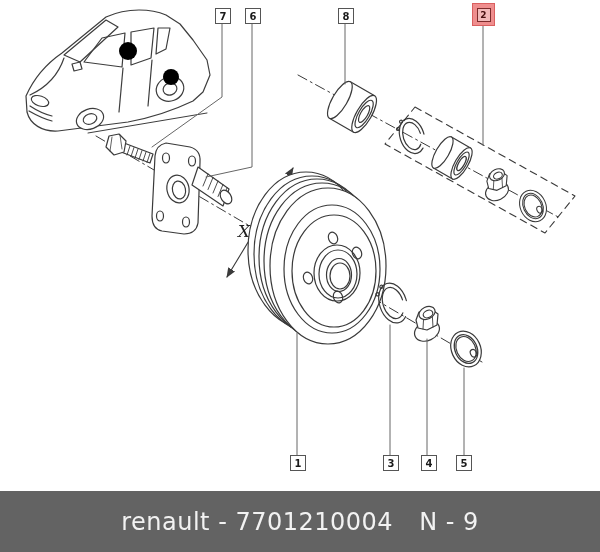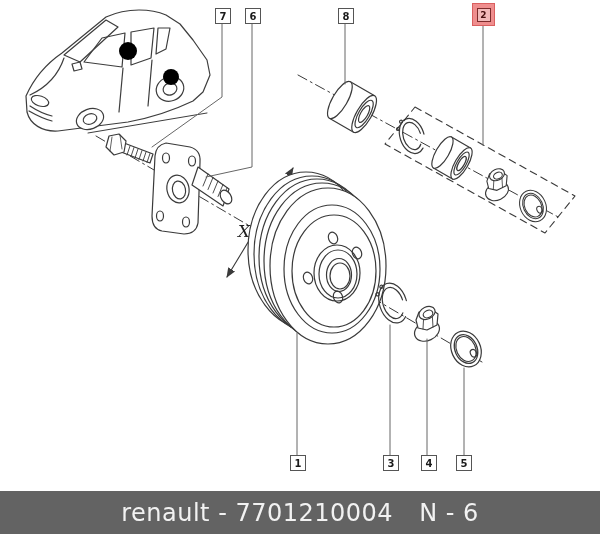--- a/index.html
+++ b/index.html
@@ -9,21 +9,21 @@
   
   .co{position:absolute;width:14px;height:14px;background:#fff;border:1px solid #555;
       box-sizing:content-box;display:flex;align-items:center;justify-content:center;
       font:bold 10px "DejaVu Sans",sans-serif;color:#1a1a1a;z-index:3;cursor:pointer;}
   .co-wrap{position:absolute;width:21px;height:21px;background:#ef8e8e;border:1px solid #da5f5f;
       display:flex;align-items:center;justify-content:center;z-index:3;cursor:pointer;}
   .co-wrap .co-inner{width:12px;height:12px;background:#f2baba;border:1px solid #7d2b2b;
       display:flex;align-items:center;justify-content:center;
       font:bold 9px "DejaVu Sans",sans-serif;color:#471111;}
   
-  .footer{position:absolute;left:0;top:491px;width:600px;height:43px;background:#636363;
+  .footer{position:absolute;left:0;top:491px;width:600px;height:61px;background:#636363;
       display:flex;align-items:center;justify-content:center;gap:26px;z-index:2;}
   .footer span{color:#f2f2f2;font-size:24px;letter-spacing:.5px;}
 </style>
 </head>
 <body>
 
 <svg id="diagram-svg" width="600" height="491" viewBox="0 0 600 491" fill="none" stroke="#3a3a3a" stroke-width="1.2" stroke-linejoin="round" stroke-linecap="round">
   <defs>
     <marker id="arr" viewBox="0 0 10 10" refX="9" refY="5" markerWidth="9" markerHeight="9" orient="auto-start-reverse">
       <path d="M0,1 L10,5 L0,9 z" fill="#3a3a3a" stroke="none"></path>
@@ -168,14 +168,14 @@
 <div class="co-wrap" style="left:472px;top:3px">
   <div class="co-inner">2</div>
 </div>
 <div class="co" style="left:290px;top:455px">1</div>
 <div class="co" style="left:383px;top:455px">3</div>
 <div class="co" style="left:421px;top:455px">4</div>
 <div class="co" style="left:456px;top:455px">5</div>
 
 <div class="footer">
   <span>renault - 7701210004</span>
-  <span>N - 6</span>
+  <span>N - 9</span>
 </div>
 
 </body></html>

